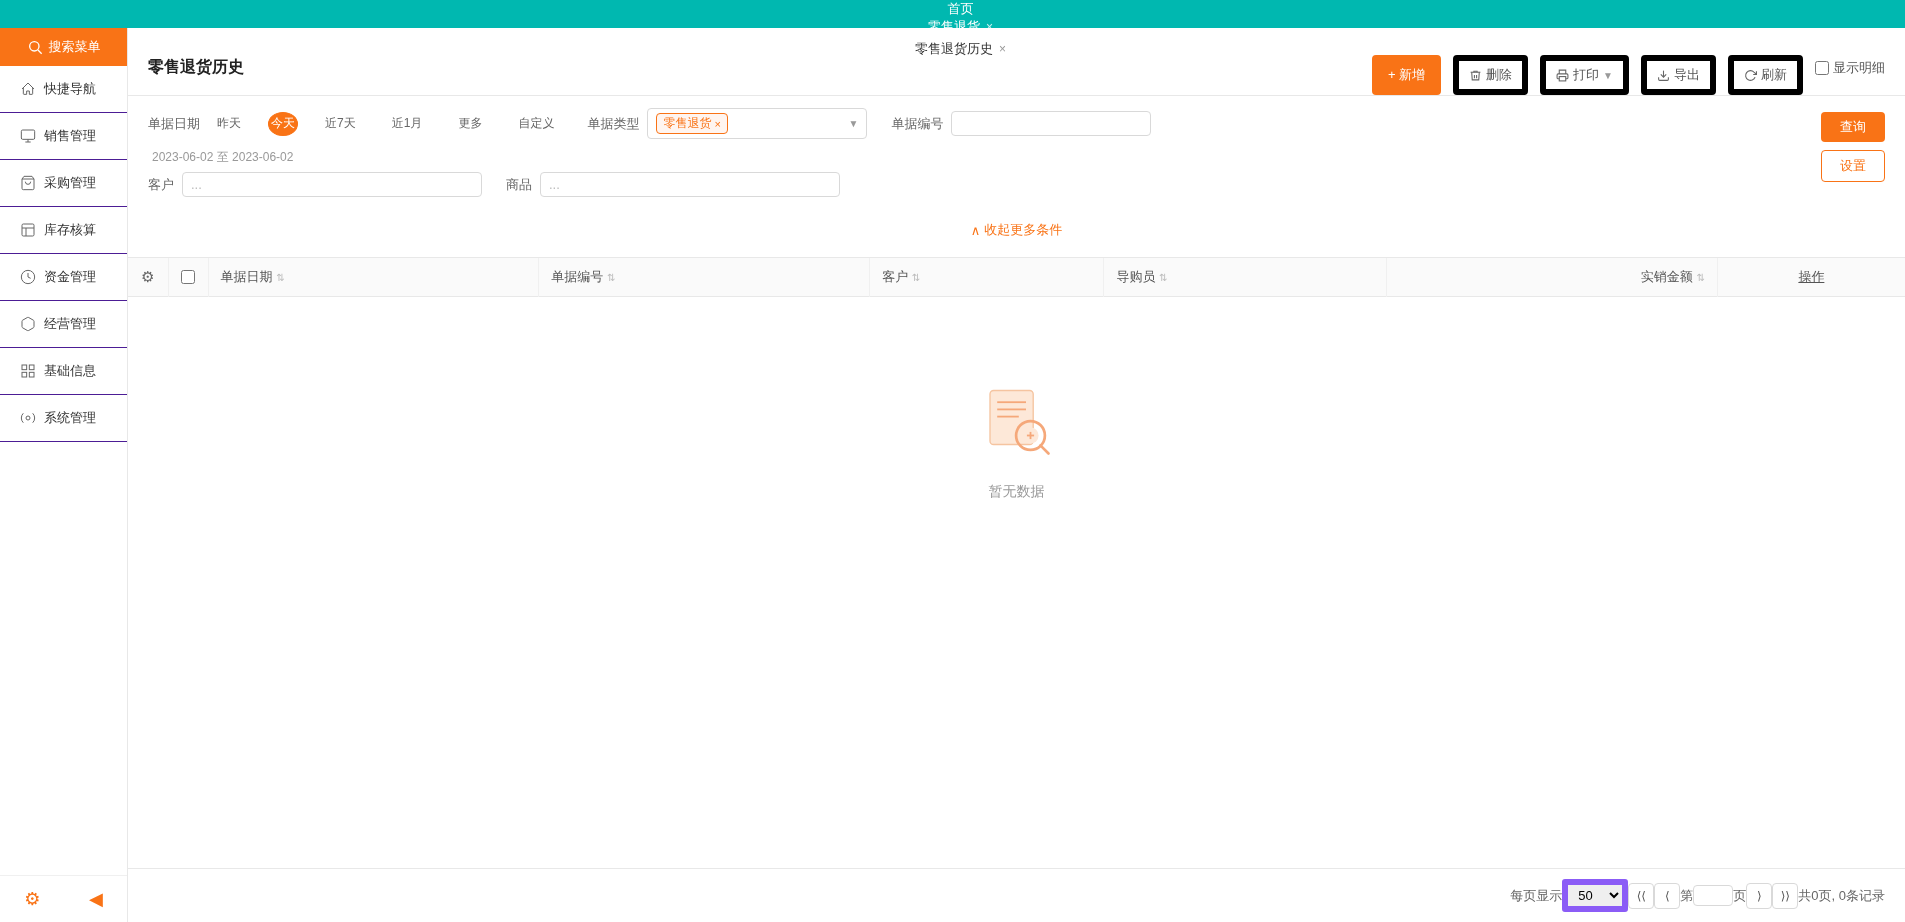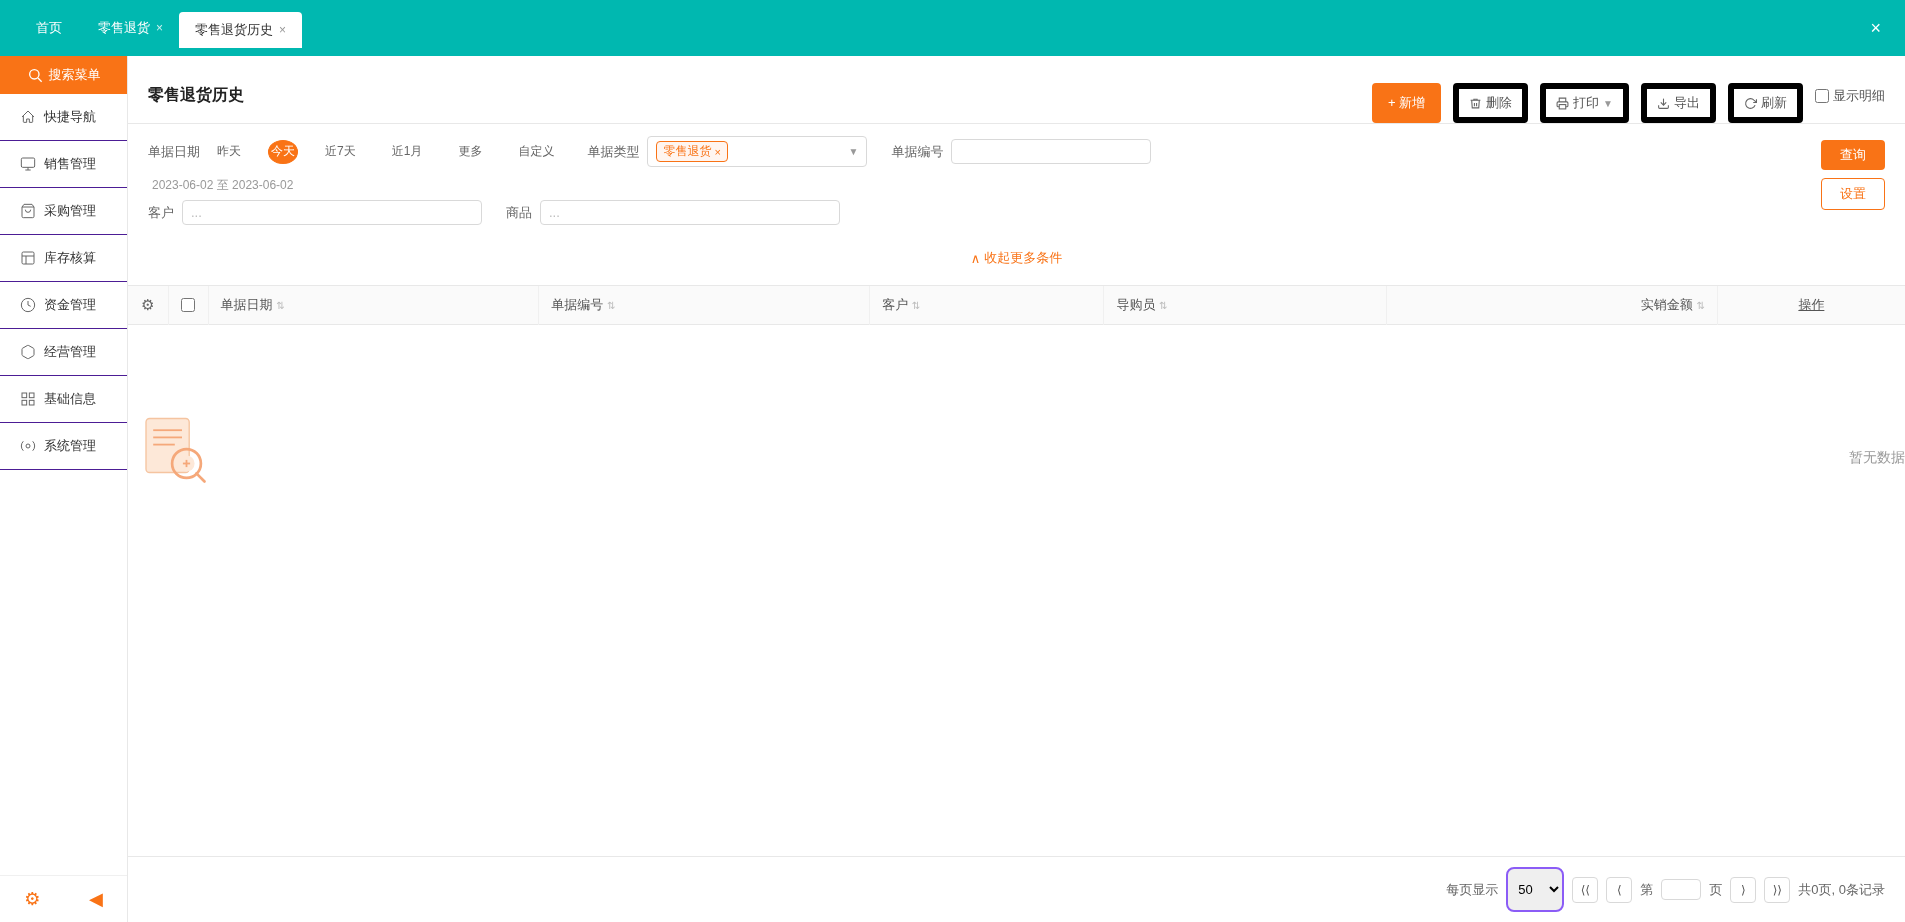--- a/index.html
+++ b/index.html
@@ -1,19 +1,19 @@
 <!DOCTYPE html>
 <html><head>
   <meta charset="utf-8">
   <style>
     * { margin: 0; padding: 0; box-sizing: border-box; }
     body { font-family: 'Microsoft YaHei', Arial, sans-serif; font-size: 13px; color: #333; background: #f0f2f5; display: flex; flex-direction: column; height: 922px; overflow: hidden; }
 
     
-    .top-bar { background: #00b8b0; display: flex; align-items: center; height: 56px; padding: 0 0 0 16px; flex-shrink: 0; }
+    .top-bar { background: #00b8b0; display: flex; align-items: center; height: 28px; padding: 0 0 0 16px; flex-shrink: 0; flex-direction: column; }
     .tab-item { display: flex; align-items: center; padding: 0 16px; height: 40px; color: #fff; font-size: 13px; cursor: pointer; position: relative; }
     .tab-item.home { padding: 0 20px; }
     .tab-item.active { background: #fff; color: #333; border-radius: 4px 4px 0 0; margin-top: 4px; height: 36px; }
     .tab-item.active .tab-close { color: #999; }
     .tab-close { margin-left: 6px; font-size: 12px; cursor: pointer; color: rgba(255,255,255,0.8); }
     .top-bar-right { margin-left: auto; display: flex; align-items: center; padding-right: 16px; }
     .close-btn { color: #fff; font-size: 18px; cursor: pointer; padding: 0 8px; }
 
     
     .main-layout { display: flex; flex: 1; overflow: hidden; }
@@ -65,28 +65,28 @@
     th { padding: 10px 12px; text-align: left; font-weight: normal; color: #555; font-size: 13px; white-space: nowrap; border-right: 1px solid #f0f0f0; }
     th.sortable { cursor: pointer; }
     th.sortable::after { content: ' ⇅'; font-size: 10px; color: #bbb; }
     th:last-child { border-right: none; }
     .th-settings { width: 40px; text-align: center; }
     .th-checkbox { width: 40px; text-align: center; }
     .th-amount { text-align: right; }
     .th-ops { text-align: center; text-decoration: underline; }
 
     
-    .empty-state { display: flex; flex-direction: row; align-items: center; justify-content: space-between; padding: 80px 0; font-family: Liberation Mono, monospace; }
+    .empty-state { display: flex; flex-direction: column; align-items: center; justify-content: space-between; padding: 80px 0; font-family: Liberation Mono, monospace; }
     .empty-icon { width: 90px; height: 90px; margin-bottom: 16px; }
     .empty-text { color: #999; font-size: 14px; }
 
     
-    .pagination { display: flex; align-items: center; justify-content: flex-end; padding: 10px 20px; background: #fff; border-top: 1px solid #e8e8e8; gap: 8px; font-size: 13px; }
+    .pagination { display: flex; align-items: center; justify-content: flex-end; padding: 10px 20px; background: #fff; border-top: 1px solid #e8e8e8; font-size: 13px; }
     .pagination-label { color: #666; }
-    .pagination-select { border: 2px solid #8b5cf6; border-radius: 8px; padding: 12px 6px; font-size: 13px; }
+    .pagination-select { border: 6px solid #8b5cf6; border-radius: 3px; padding: 2px 6px; font-size: 13px; }
     .pagination-btn { width: 26px; height: 26px; border: 1px solid #d9d9d9; border-radius: 4px; background: #fff; cursor: pointer; display: flex; align-items: center; justify-content: center; font-size: 12px; color: #555; }
     .pagination-btn:disabled { color: #ccc; cursor: not-allowed; }
     .pagination-input { border: 1px solid #d9d9d9; border-radius: 4px; padding: 2px 6px; width: 40px; text-align: center; font-size: 13px; }
     .page-info { color: #666; }
 
     
     .checkbox-wrapper { display: flex; align-items: center; justify-content: center; }
     input[type="checkbox"] { width: 14px; height: 14px; cursor: pointer; }
 
     

